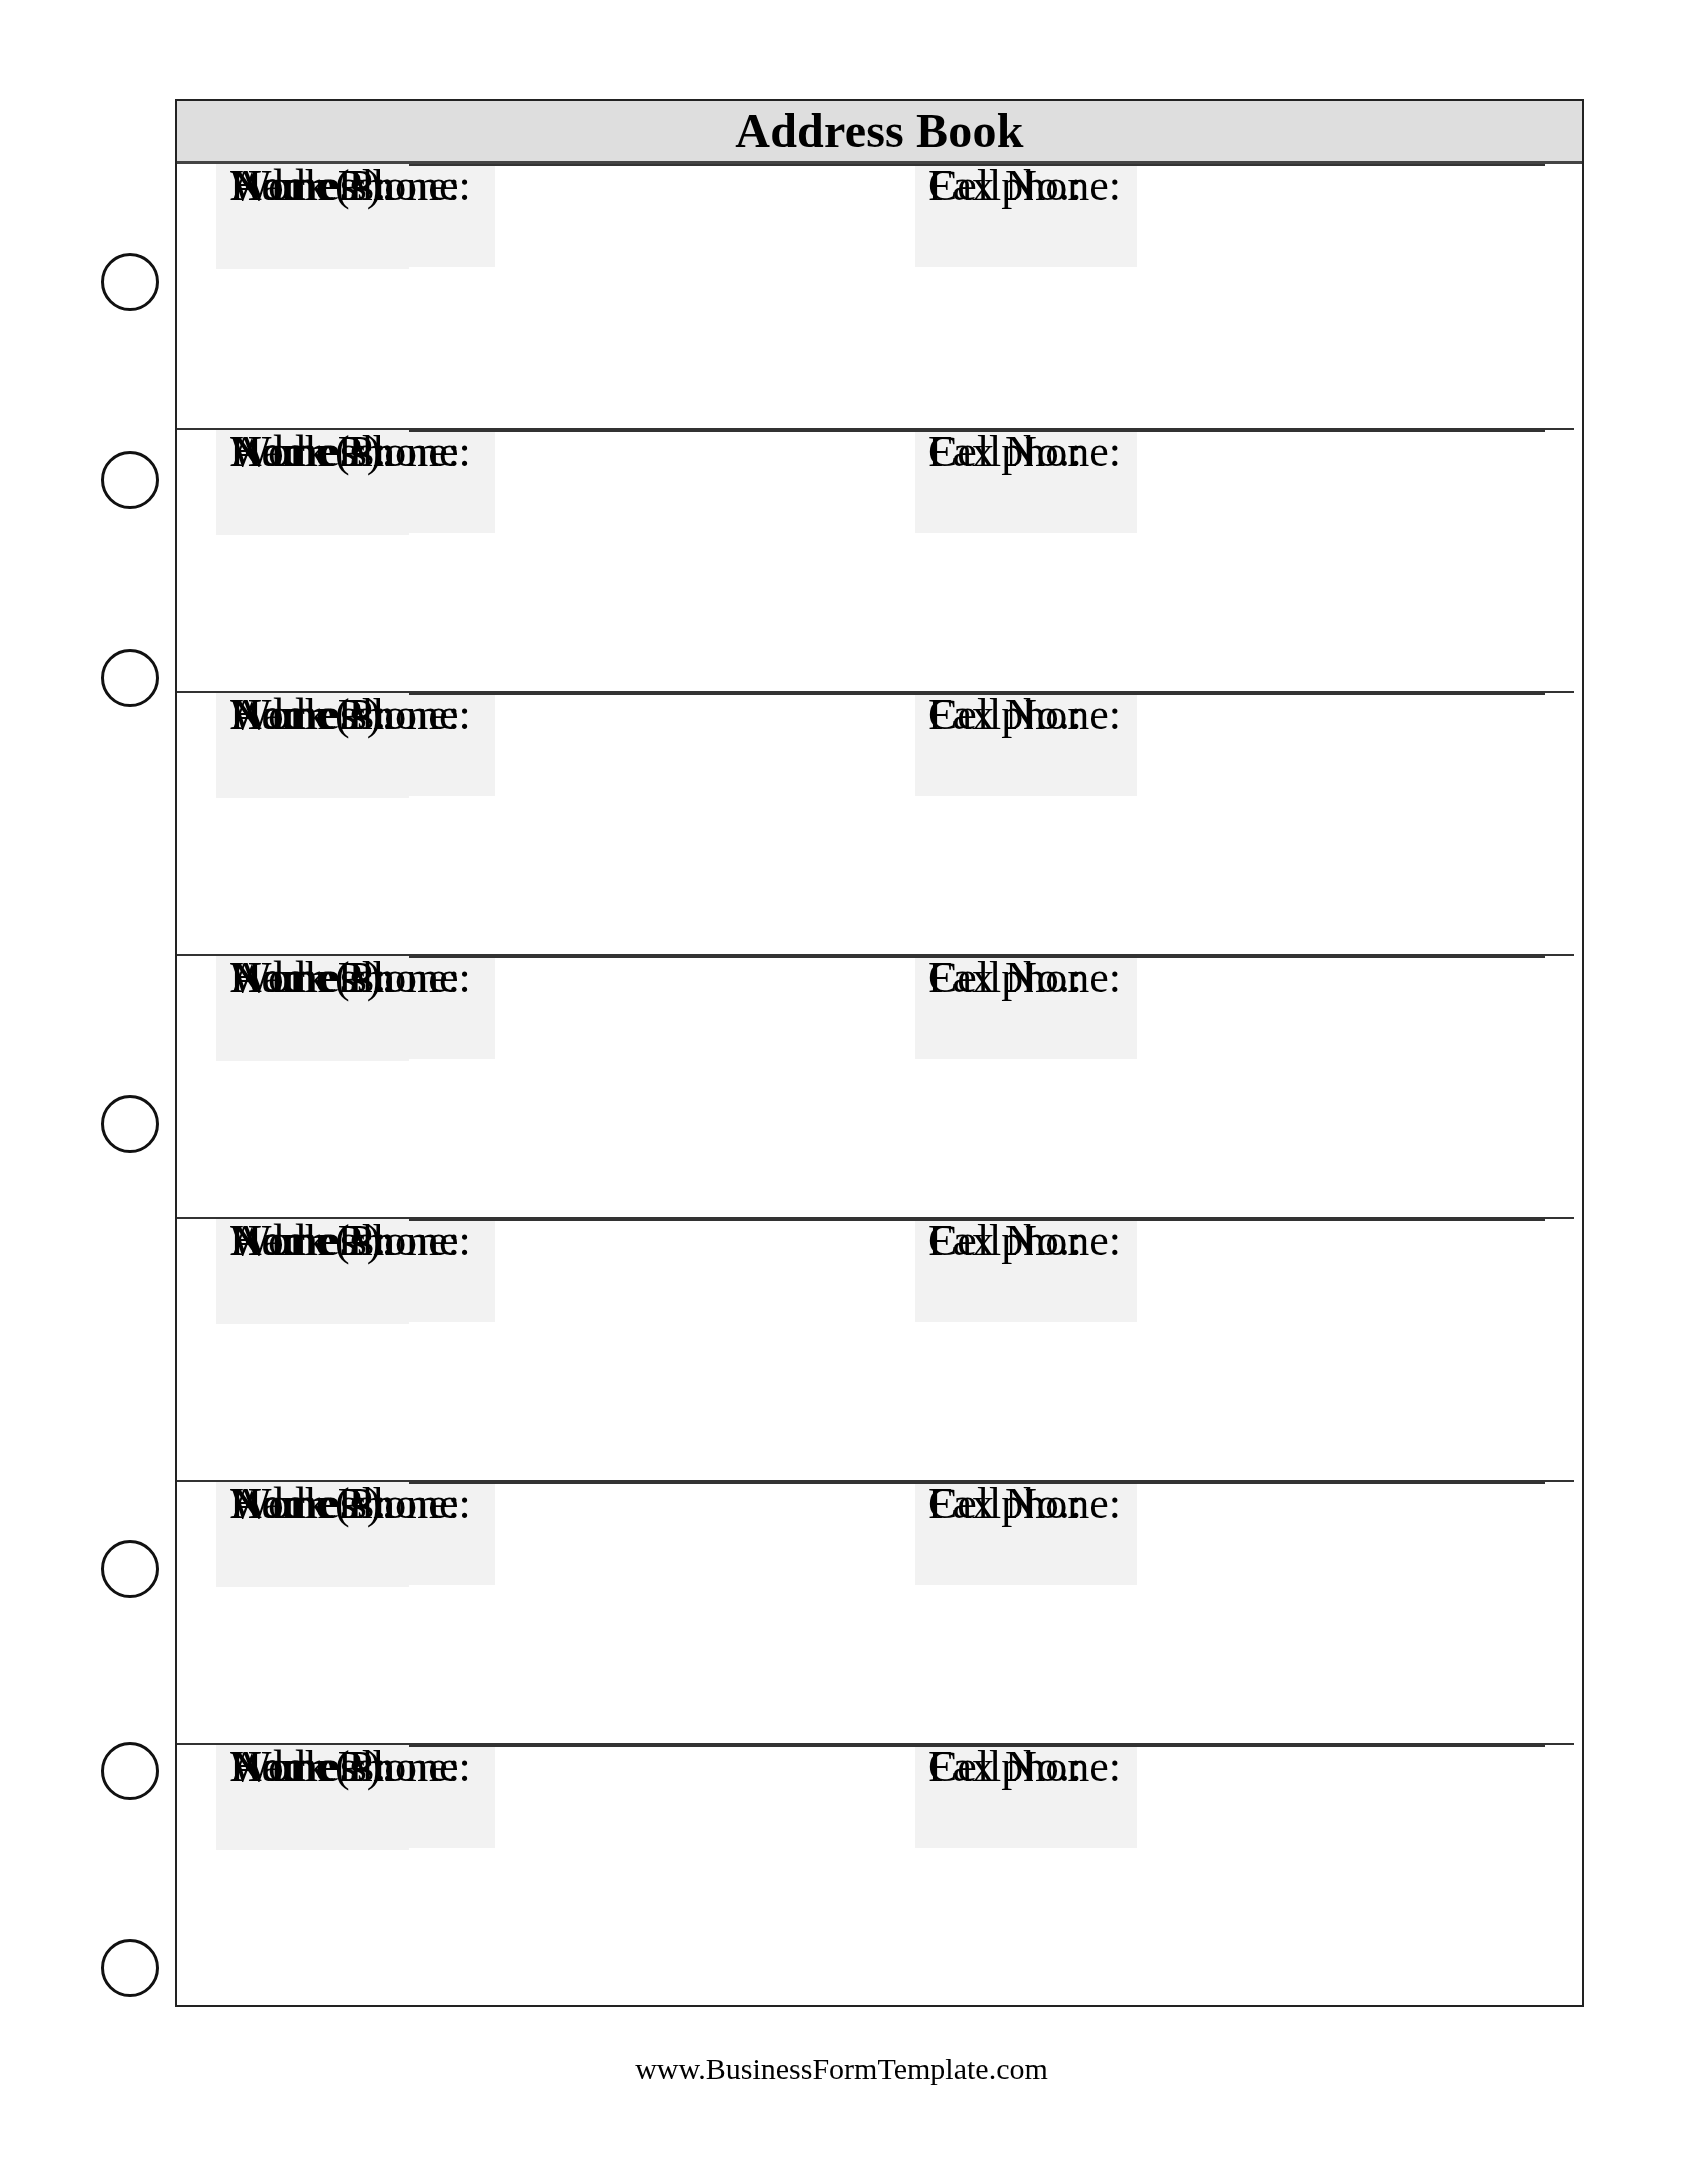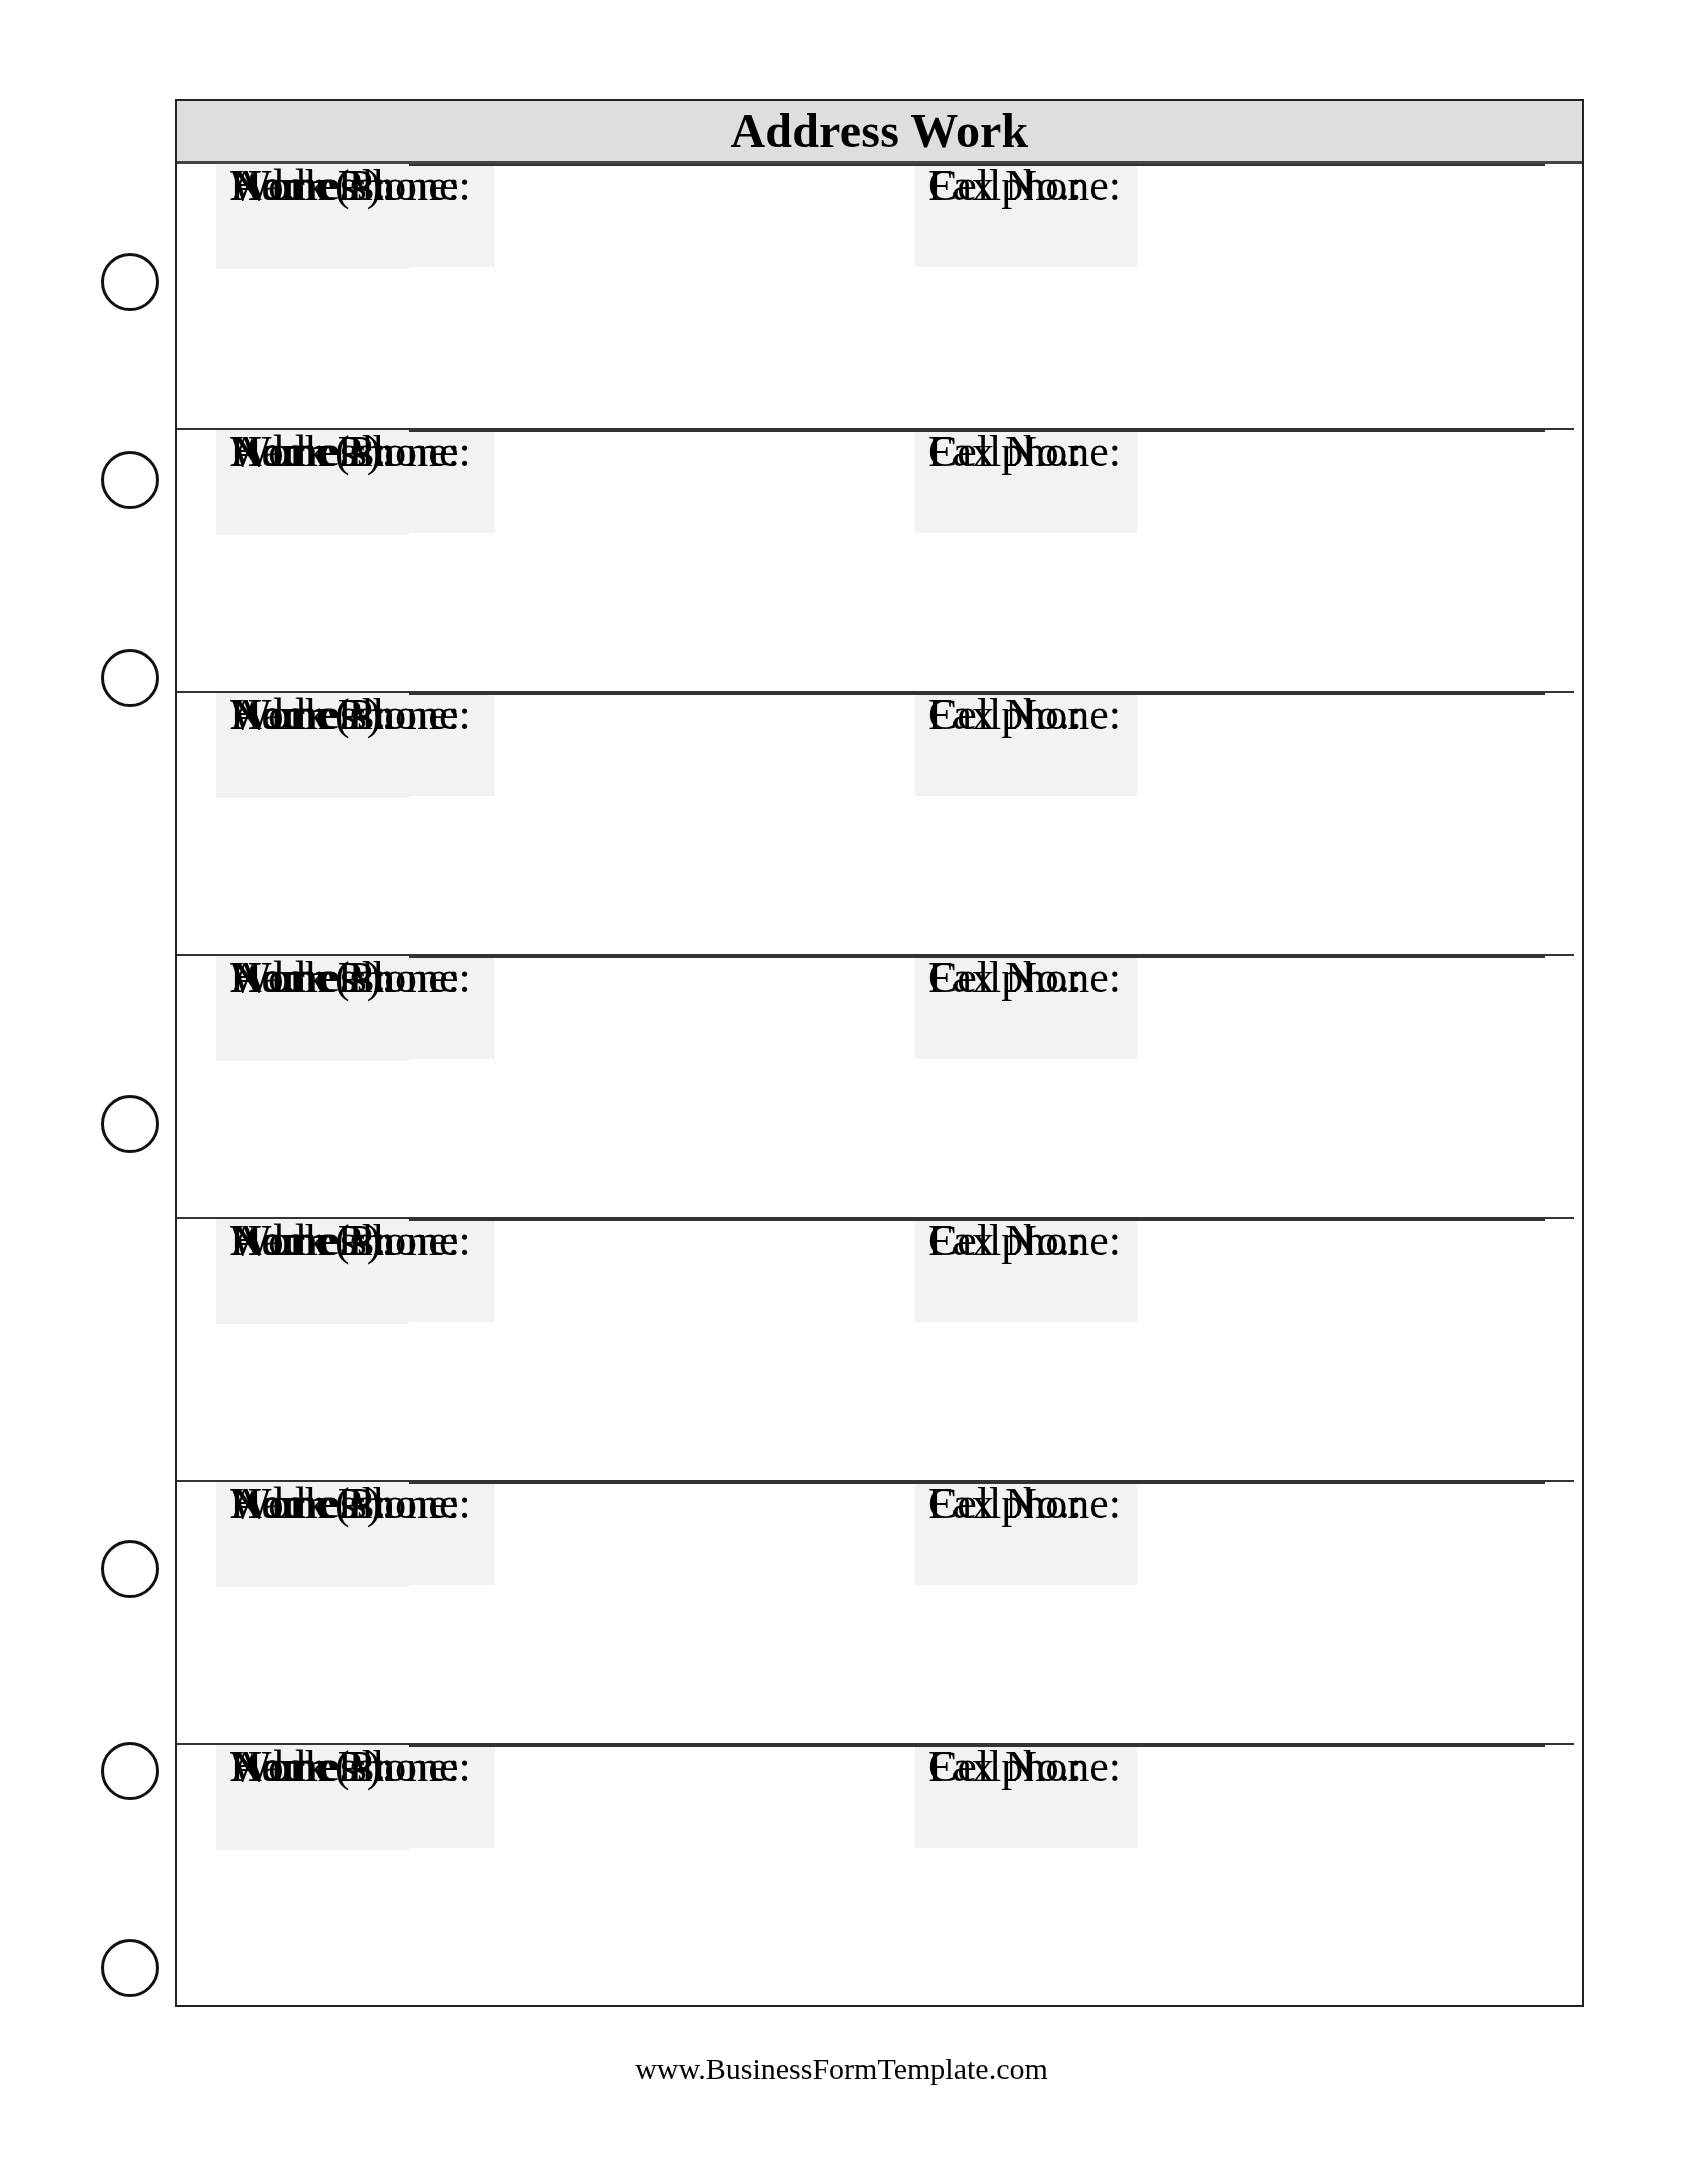--- a/index.html
+++ b/index.html
@@ -21,21 +21,21 @@
 <div class="hole" style="top:253px"></div>
 <div class="hole" style="top:451px"></div>
 <div class="hole" style="top:649px"></div>
 <div class="hole" style="top:1095px"></div>
 <div class="hole" style="top:1540px"></div>
 <div class="hole" style="top:1742px"></div>
 <div class="hole" style="top:1939px"></div>
 
 <div class="book">
   <div class="book-header">
-    <span class="book-title">Address Work</span>
+    <span class="book-title">Address Book</span>
   </div>
   <div id="entries">
       <div class="entry" style="top: 63px;">
       <div class="label-bg" style="left:39px;top:27pxpx;width:193px;height:105px"></div>
       <div class="label-bg" style="left:39px;top:132pxpx;width:279px;height:103px"></div>
       <div class="label-bg" style="left:738px;top:132pxpx;width:222px;height:103px"></div>
 
       <span class="lbl" style="left:53px;top:33pxpx">Name(s):</span>
       <span class="lbl" style="left:53px;top:86pxpx">Address:</span>
       <span class="lbl" style="left:53px;top:139pxpx">Home Phone:</span>

